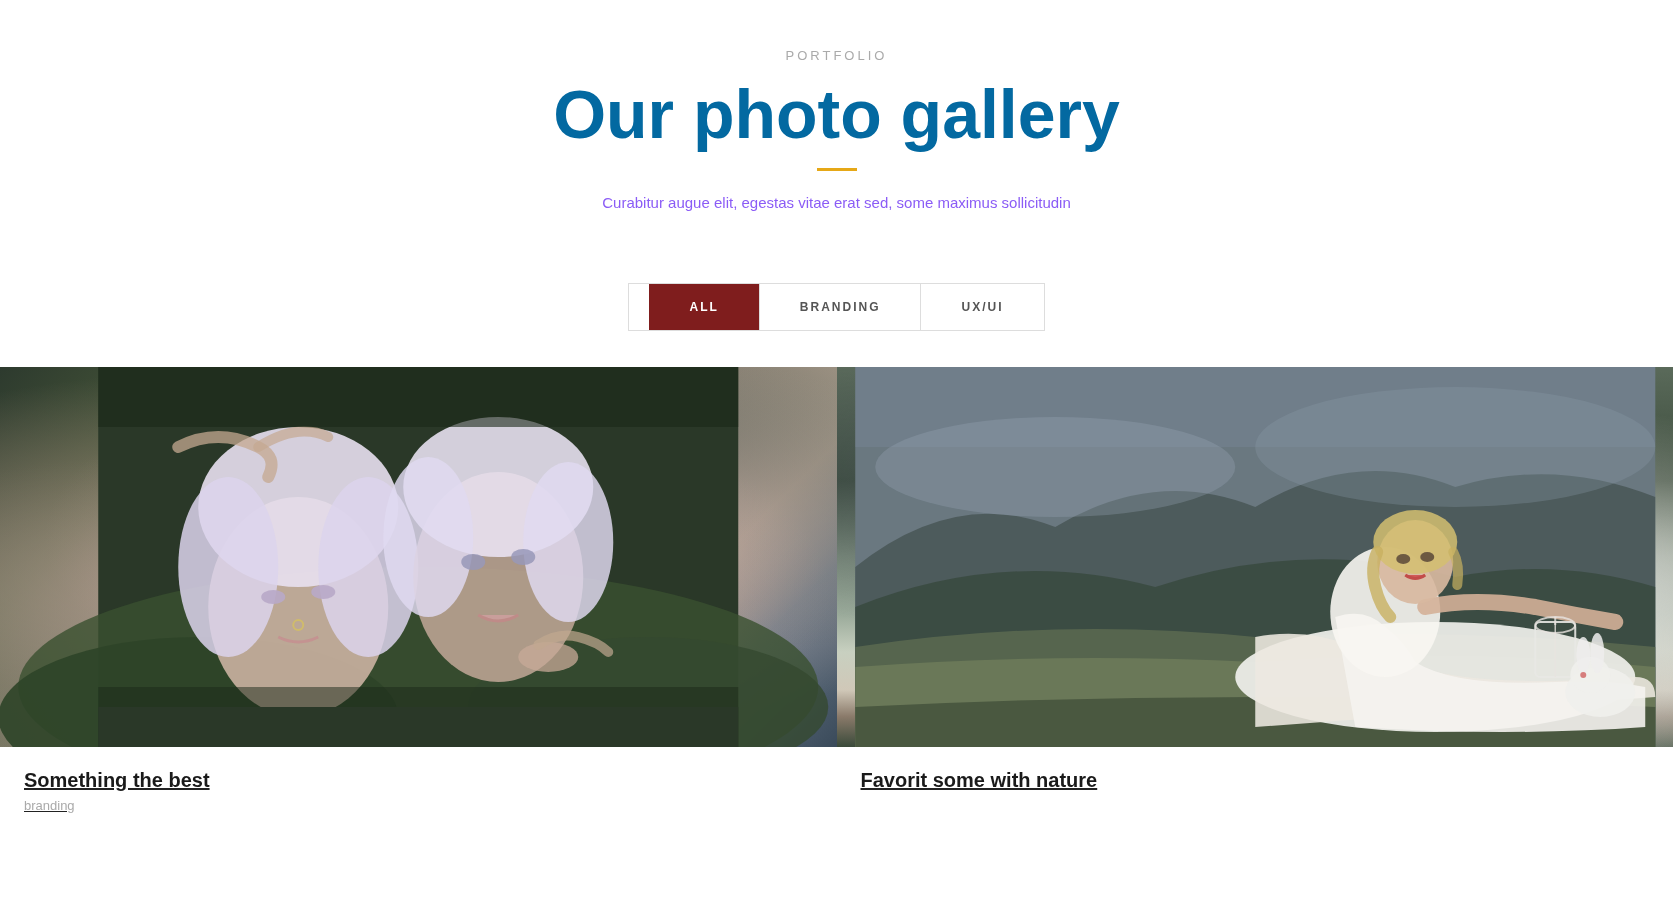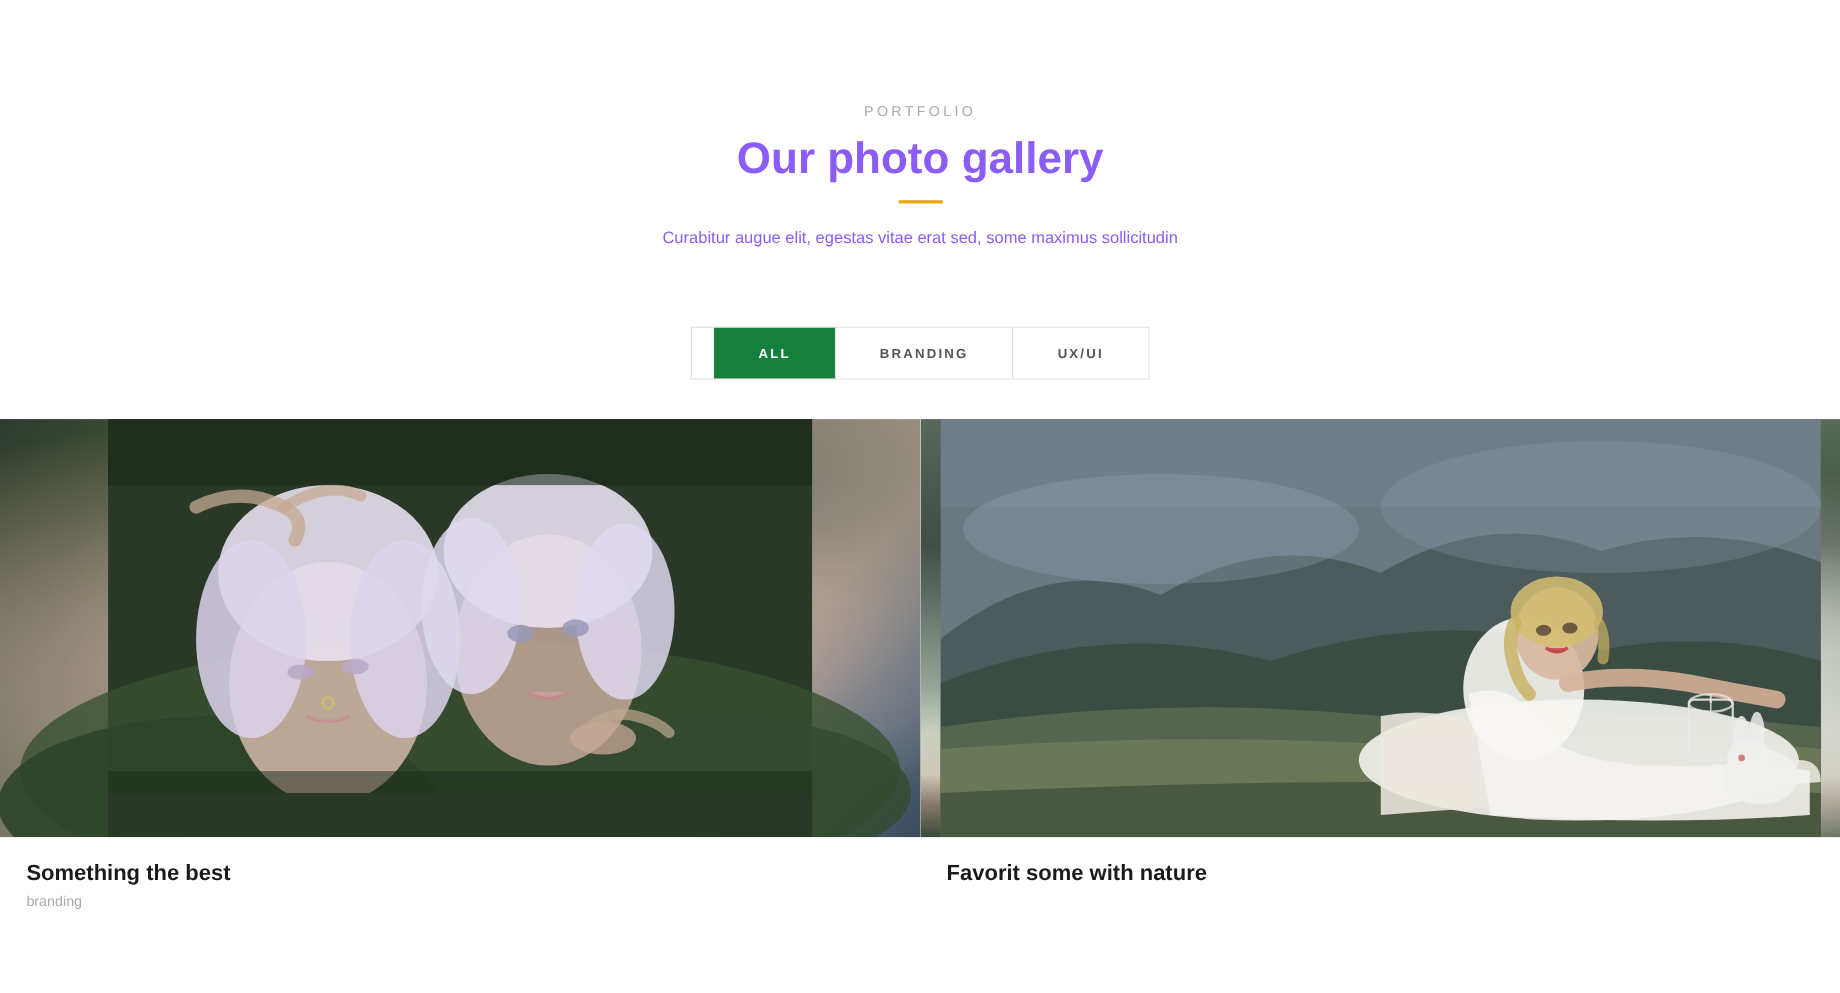--- a/index.html
+++ b/index.html
@@ -4,33 +4,32 @@
   <style>
     * { margin: 0; padding: 0; box-sizing: border-box; }
     body { font-family: 'Arial', sans-serif; background: #fff; color: #222; }
 
     .page-wrapper { max-width: 1673px; margin: 0 auto; }
 
     
     .header-section {
       text-align: center;
       padding: 48px 20px 32px;
-      margin-top: 45px;
     }
     .portfolio-label {
       font-size: 13px;
       letter-spacing: 3px;
       color: #aaa;
       text-transform: uppercase;
       margin-bottom: 14px;
     }
     .gallery-title {
-      font-size: 40px;
+      font-size: 68px;
       font-weight: 900;
-      color: #8b5cf6;
+      color: #0369a1;
       margin-bottom: 16px;
       line-height: 1.1;
     }
     .title-divider {
       width: 40px;
       height: 3px;
       background: #e6a817;
       margin: 0 auto 20px;
     }
     .subtitle-text {
@@ -58,37 +57,38 @@
       text-transform: uppercase;
       cursor: pointer;
       border-right: 1px solid #ddd;
       background: #fff;
       color: #555;
       font-weight: 600;
       transition: background 0.2s;
     }
     .filter-tab:last-child { border-right: none; }
     .filter-tab.active {
-      background: #15803d;
+      background: #7f1d1d;
       color: #fff;
       margin-left: 20px;
     }
 
     
     .gallery-grid {
       display: grid;
       grid-template-columns: 1fr 1fr;
       gap: 0;
       margin-top: 36px;
     }
 
     .gallery-item {
       position: relative;
       overflow: hidden;
       cursor: pointer;
+      text-decoration: underline;
     }
 
     
     .img-placeholder {
       width: 100%;
       height: 380px;
       display: block;
       position: relative;
       overflow: hidden;
     }

